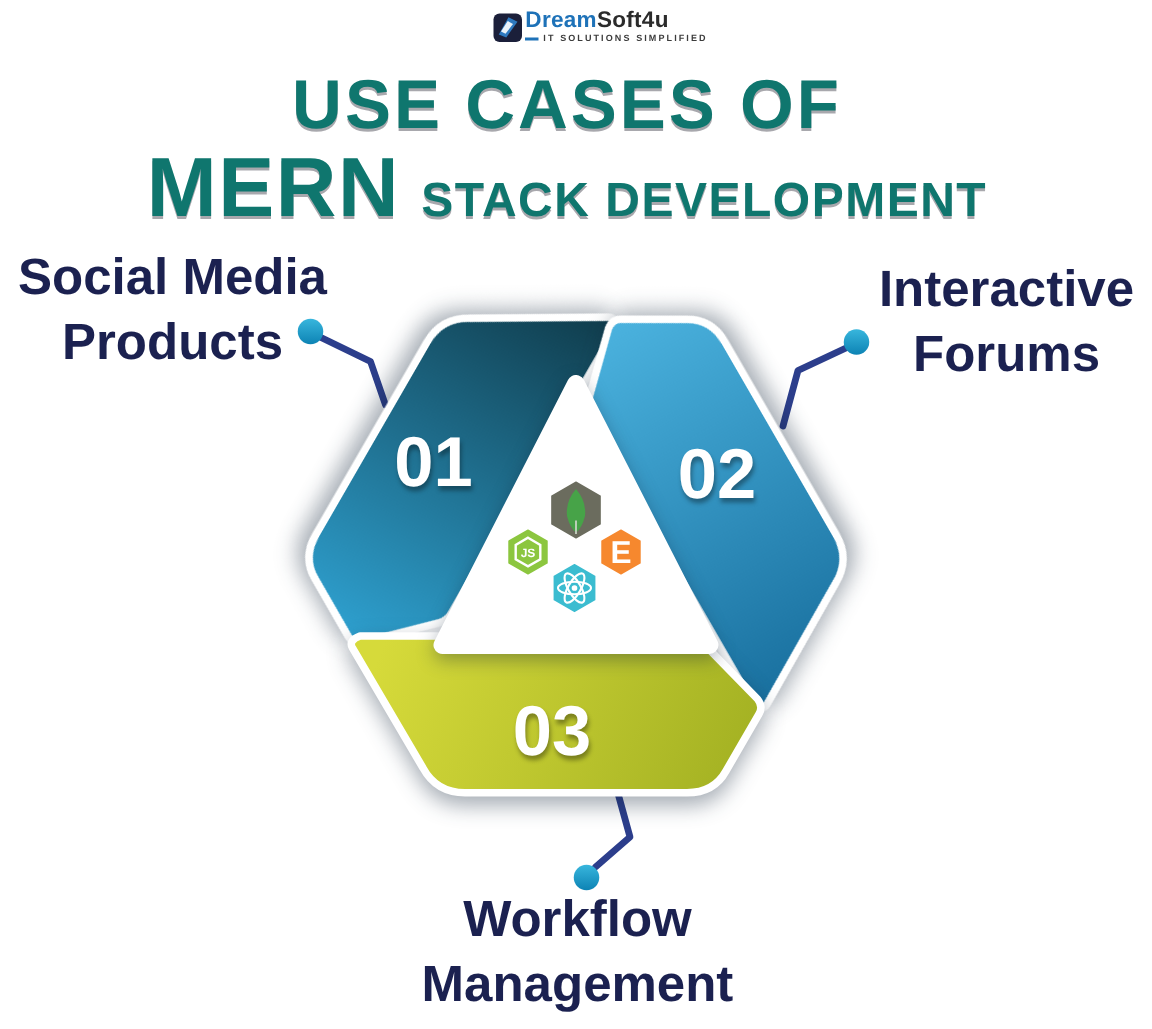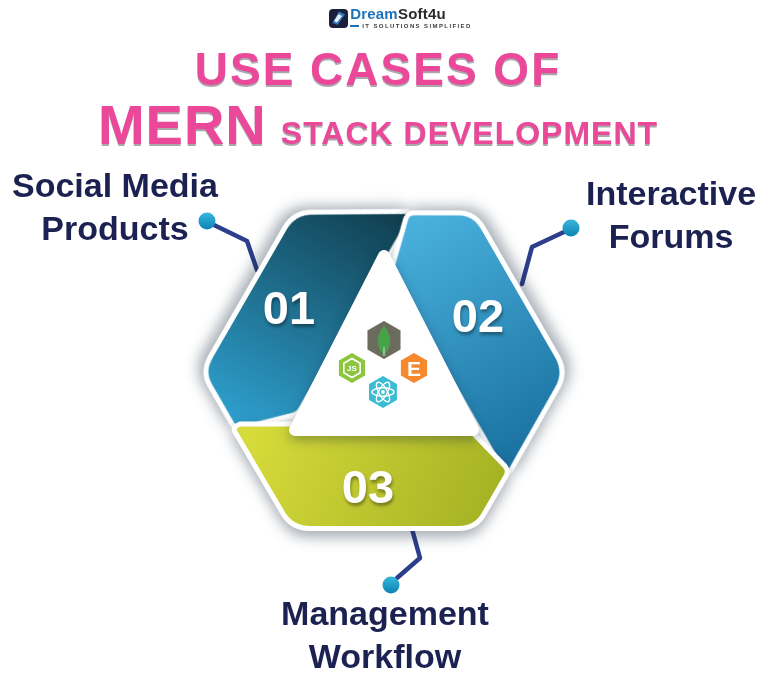--- a/index.html
+++ b/index.html
@@ -11,21 +11,21 @@
         align-items:flex-end;gap:1px;}
   .logo-txt{display:flex;flex-direction:column;line-height:1;}
   .brand{font-size:15px;font-weight:bold;letter-spacing:.2px;}
   .brand .p1{color:#1e72b8;}
   .brand .p2{color:#2b2b2b;}
   .tagline{margin-top:2px;font-size:6px;letter-spacing:1.4px;color:#3c3c3c;font-weight:bold;
            display:flex;align-items:center;gap:3px;}
   .tag-dash{display:inline-block;width:9px;height:2px;background:#1e72b8;}
 
   
-  .title{position:absolute;left:0;width:756px;text-align:center;color:#ec4899;font-weight:bold;}
+  .title{position:absolute;left:0;width:756px;text-align:center;color:#0f766e;font-weight:bold;}
   .title-1{top:42px;font-size:46px;letter-spacing:2px;text-shadow:0 2px 0 rgba(5,5,20,.35);}
   .title-2{top:92px;display:flex;justify-content:center;align-items:baseline;gap:14px;
            text-shadow:0 2px 0 rgba(5,5,20,.35);}
   .title-2 .hl{font-size:56px;letter-spacing:1px;}
   .title-2 .rest{font-size:32px;letter-spacing:1px;}
 
   
   .callout{position:absolute;color:#1b2150;font-weight:bold;text-align:center;
            font-size:34px;line-height:1.26;}
   .co-1{left:-8px;top:164px;width:246px;}
@@ -72,22 +72,22 @@
 
   <div class="callout co-1">
     <div>Social Media</div>
     <div>Products</div>
   </div>
   <div class="callout co-2">
     <div>Interactive</div>
     <div>Forums</div>
   </div>
   <div class="callout co-3">
+    <div>Workflow</div>
     <div>Management</div>
-    <div>Workflow</div>
   </div>
 
   <svg width="768" height="686" viewBox="0 0 768 686" style="position:absolute;left:0;top:0;">
     <defs>
       <linearGradient id="g1" gradientUnits="userSpaceOnUse" x1="230" y1="470" x2="515" y2="470">
         <stop offset="0" stop-color="#0f3a49"></stop>
         <stop offset="1" stop-color="#2fa3d3"></stop>
       </linearGradient>
       <linearGradient id="g2" gradientUnits="userSpaceOnUse" x1="515" y1="470" x2="235" y2="470">
         <stop offset="0" stop-color="#4cb4e0"></stop>

